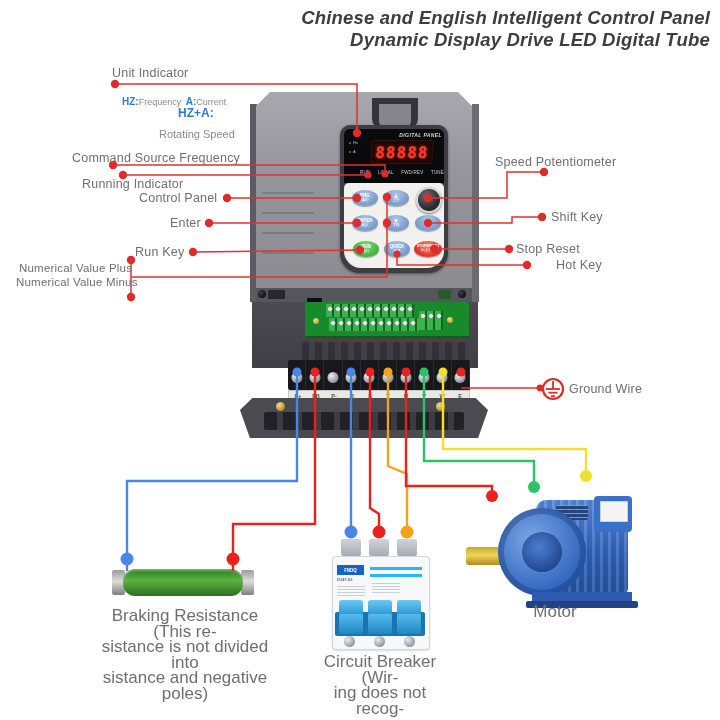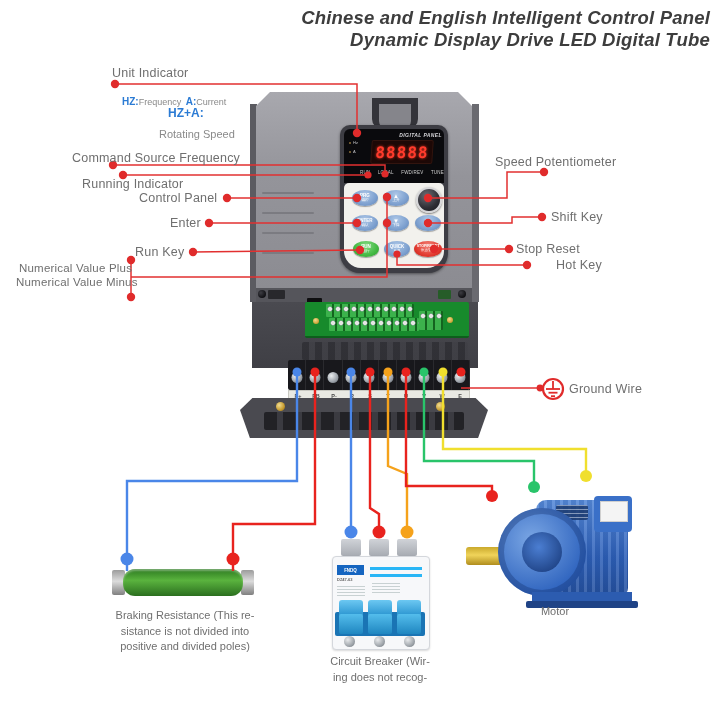--- a/index.html
+++ b/index.html
@@ -121,38 +121,38 @@
        background:radial-gradient(circle at 42% 38%,#4b7ed2,#1f4386 80%);}
   .mShaft{position:absolute;left:466px;top:547px;width:42px;height:18px;border-radius:3px;
        background:linear-gradient(180deg,#caa92c,#f0d45a 45%,#b08d1e);}
   .mBox{position:absolute;left:594px;top:496px;width:38px;height:36px;background:#3a70c8;border-radius:4px;}
   .mPlate{position:absolute;left:600px;top:501px;width:26px;height:19px;background:#f4f4f4;
        border:1px solid #cfcfcf;}
   .mTag{position:absolute;left:556px;top:505px;width:32px;height:15px;background:#1c3a6e;border-radius:2px;
        opacity:.85;background-image:repeating-linear-gradient(180deg,rgba(255,255,255,.5) 0 1px,transparent 1px 4px);}
   .mBase{position:absolute;left:532px;top:592px;width:100px;height:10px;background:#2c5cb0;}
   .mFoot{position:absolute;left:526px;top:601px;width:112px;height:7px;background:#1f4386;border-radius:2px;}
-  .caption{position:absolute;text-align:center;font-size:11px;color:#6f6f6f;line-height:15.5px;}
+  .caption{position:absolute;text-align:center;font-size:17px;color:#6f6f6f;line-height:15.5px;}
   svg.overlay{position:absolute;left:0;top:0;z-index:50;pointer-events:none;}
   .z60{z-index:60;}
 </style>
 </head>
 <body>
 
 <div class="title-block">
   <div>Chinese and English Intelligent Control Panel</div>
   <div>Dynamic Display Drive LED Digital Tube</div>
 </div>
 
 <div class="lbl z60" style="left:112px;top:66px;">Unit Indicator</div>
 <div class="abs z60" style="left:122px;top:91px;">
   <span class="legend-blue">HZ:</span><span class="legend-gray">Frequency</span>
   <span class="legend-blue">A:</span><span class="legend-gray">Current</span>
 </div>
-<div class="abs z60 legend-blue" style="left:168px;top:106px;font-size:12px;">HZ+A:</div>
+<div class="abs z60 legend-blue" style="left:178px;top:106px;font-size:12px;">HZ+A:</div>
 <div class="abs z60" style="left:159px;top:128px;font-size:11px;color:#8a8a8a;">Rotating Speed</div>
 <div class="lbl z60" style="left:72px;top:151px;">Command Source Frequency</div>
 <div class="lbl z60" style="left:82px;top:177px;">Running Indicator</div>
 <div class="lbl z60" style="left:139px;top:191px;">Control Panel</div>
 <div class="lbl z60" style="left:170px;top:216px;">Enter</div>
 <div class="lbl z60" style="left:135px;top:245px;">Run Key</div>
 <div class="lbl lbl-sm z60" style="left:19px;top:262px;">Numerical Value Plus</div>
 <div class="lbl lbl-sm z60" style="left:16px;top:276px;">Numerical Value Minus</div>
 
 <div class="lbl z60" style="left:495px;top:155px;">Speed Potentiometer</div>
@@ -296,21 +296,21 @@
 </div>
 
 <div>
   <div class="resCap" style="left:112px;top:570px;"></div>
   <div class="resCap" style="left:241px;top:570px;"></div>
   <div class="resBody"></div>
 </div>
 <div class="caption" style="left:92px;top:608px;width:186px;">
   <div>Braking Resistance (This re-</div>
   <div>sistance is not divided into</div>
-  <div>positive and divided poles)</div>
+  <div>sistance and negative poles)</div>
 </div>
 
 <div>
   <div class="cbTerm" style="left:341px;"></div>
   <div class="cbTerm" style="left:369px;"></div>
   <div class="cbTerm" style="left:397px;"></div>
   <div class="cbBody"></div>
   <div class="cbBrand">FNDQ</div>
   <div class="cbModel">DZ47-63</div>
   <div class="cbStripe" style="left:370px;top:567px;"></div>

